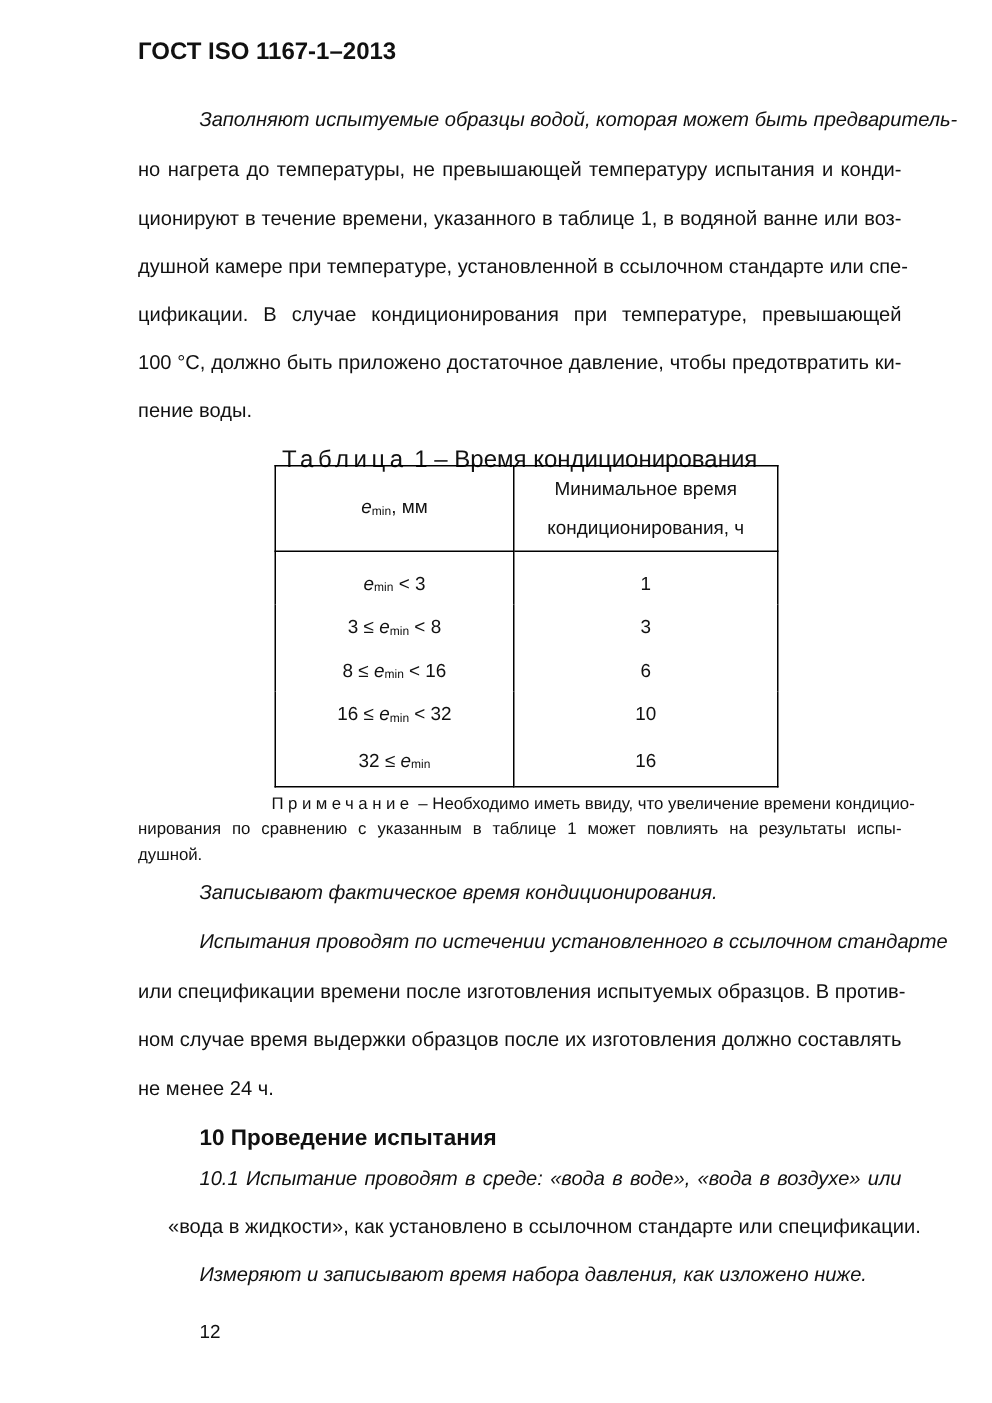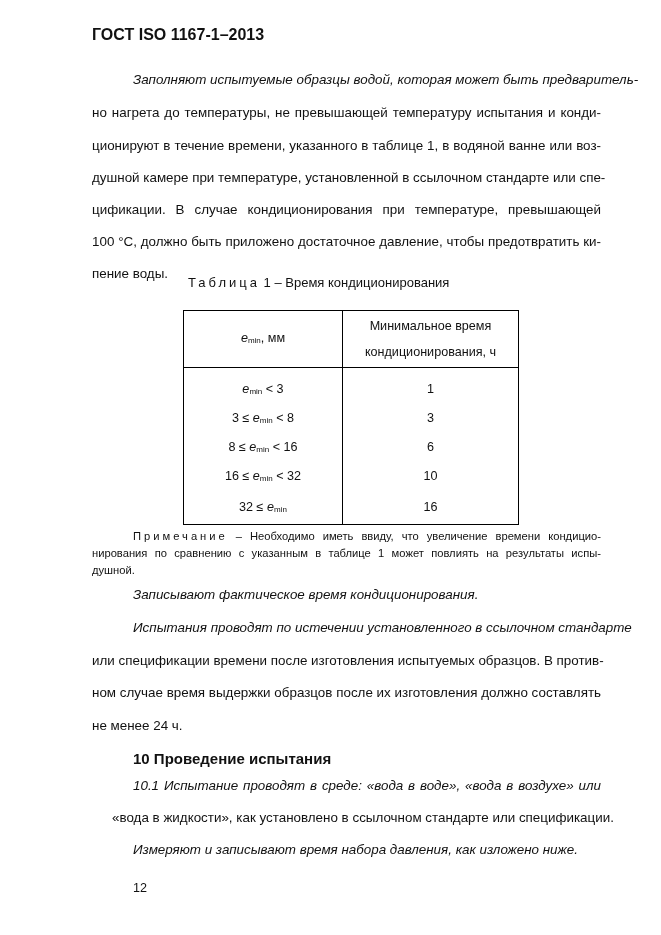--- a/index.html
+++ b/index.html
@@ -3,34 +3,34 @@
 <meta charset="utf-8">
 <style>
   html, body { margin:0; padding:0; background:#ffffff; }
   body { width:661px; height:935px; position:relative; overflow:hidden;
          font-family:"Liberation Sans", sans-serif; color:#111; }
   .abs { position:absolute; }
   .header { left:92px; top:26px; font-size:16px; font-weight:bold; }
   .line { position:absolute; left:92px; width:509px; font-size:13.4px; white-space:nowrap; }
   .just { text-align:justify; text-align-last:justify; }
   .indent { padding-left:41px; box-sizing:border-box;font-style:italic; }
-  .caption { left:188px; top:275px; font-size:13px; }
+  .caption { left:188px; top:298px; font-size:16px; }
   .caption .spaced { letter-spacing:3px; }
   table.t { position:absolute; left:183px; top:310px; width:336px; border-collapse:collapse;
             font-size:12.6px; }
   table.t td, table.t th { border-left:1.6px solid #000; border-right:1.6px solid #000;
             text-align:center; font-weight:normal; padding:0; }
   table.t thead th { height:56px; border-top:1.6px solid #000; border-bottom:1.6px solid #000; line-height:26px; }
   table.t tbody td { height:29px; }
   table.t tbody tr:last-child td { border-bottom:1.6px solid #000; }
   table.t col.c1 { width:159px; }
   .em { font-style:italic; }
   sub { font-size:8px; vertical-align:-1px; font-style:normal; }
   .note { position:absolute; left:92px; width:509px; font-size:11.2px; white-space:nowrap; }
-  .note .spaced { letter-spacing:3px; }
+  .note .spaced { letter-spacing:3px;margin-left:48px; }
   .h2 { left:133px; top:750px; font-size:15px; font-weight:bold; }
   .pagenum { left:133px; top:881px; font-size:12.6px; }
 </style>
 </head>
 <body>
 
 <div class="abs header">ГОСТ ISO 1167-1–2013</div>
 
 <div>
   <div class="line just indent" style="top:72px;">Заполняют испытуемые образцы водой, которая может быть предваритель-</div>

